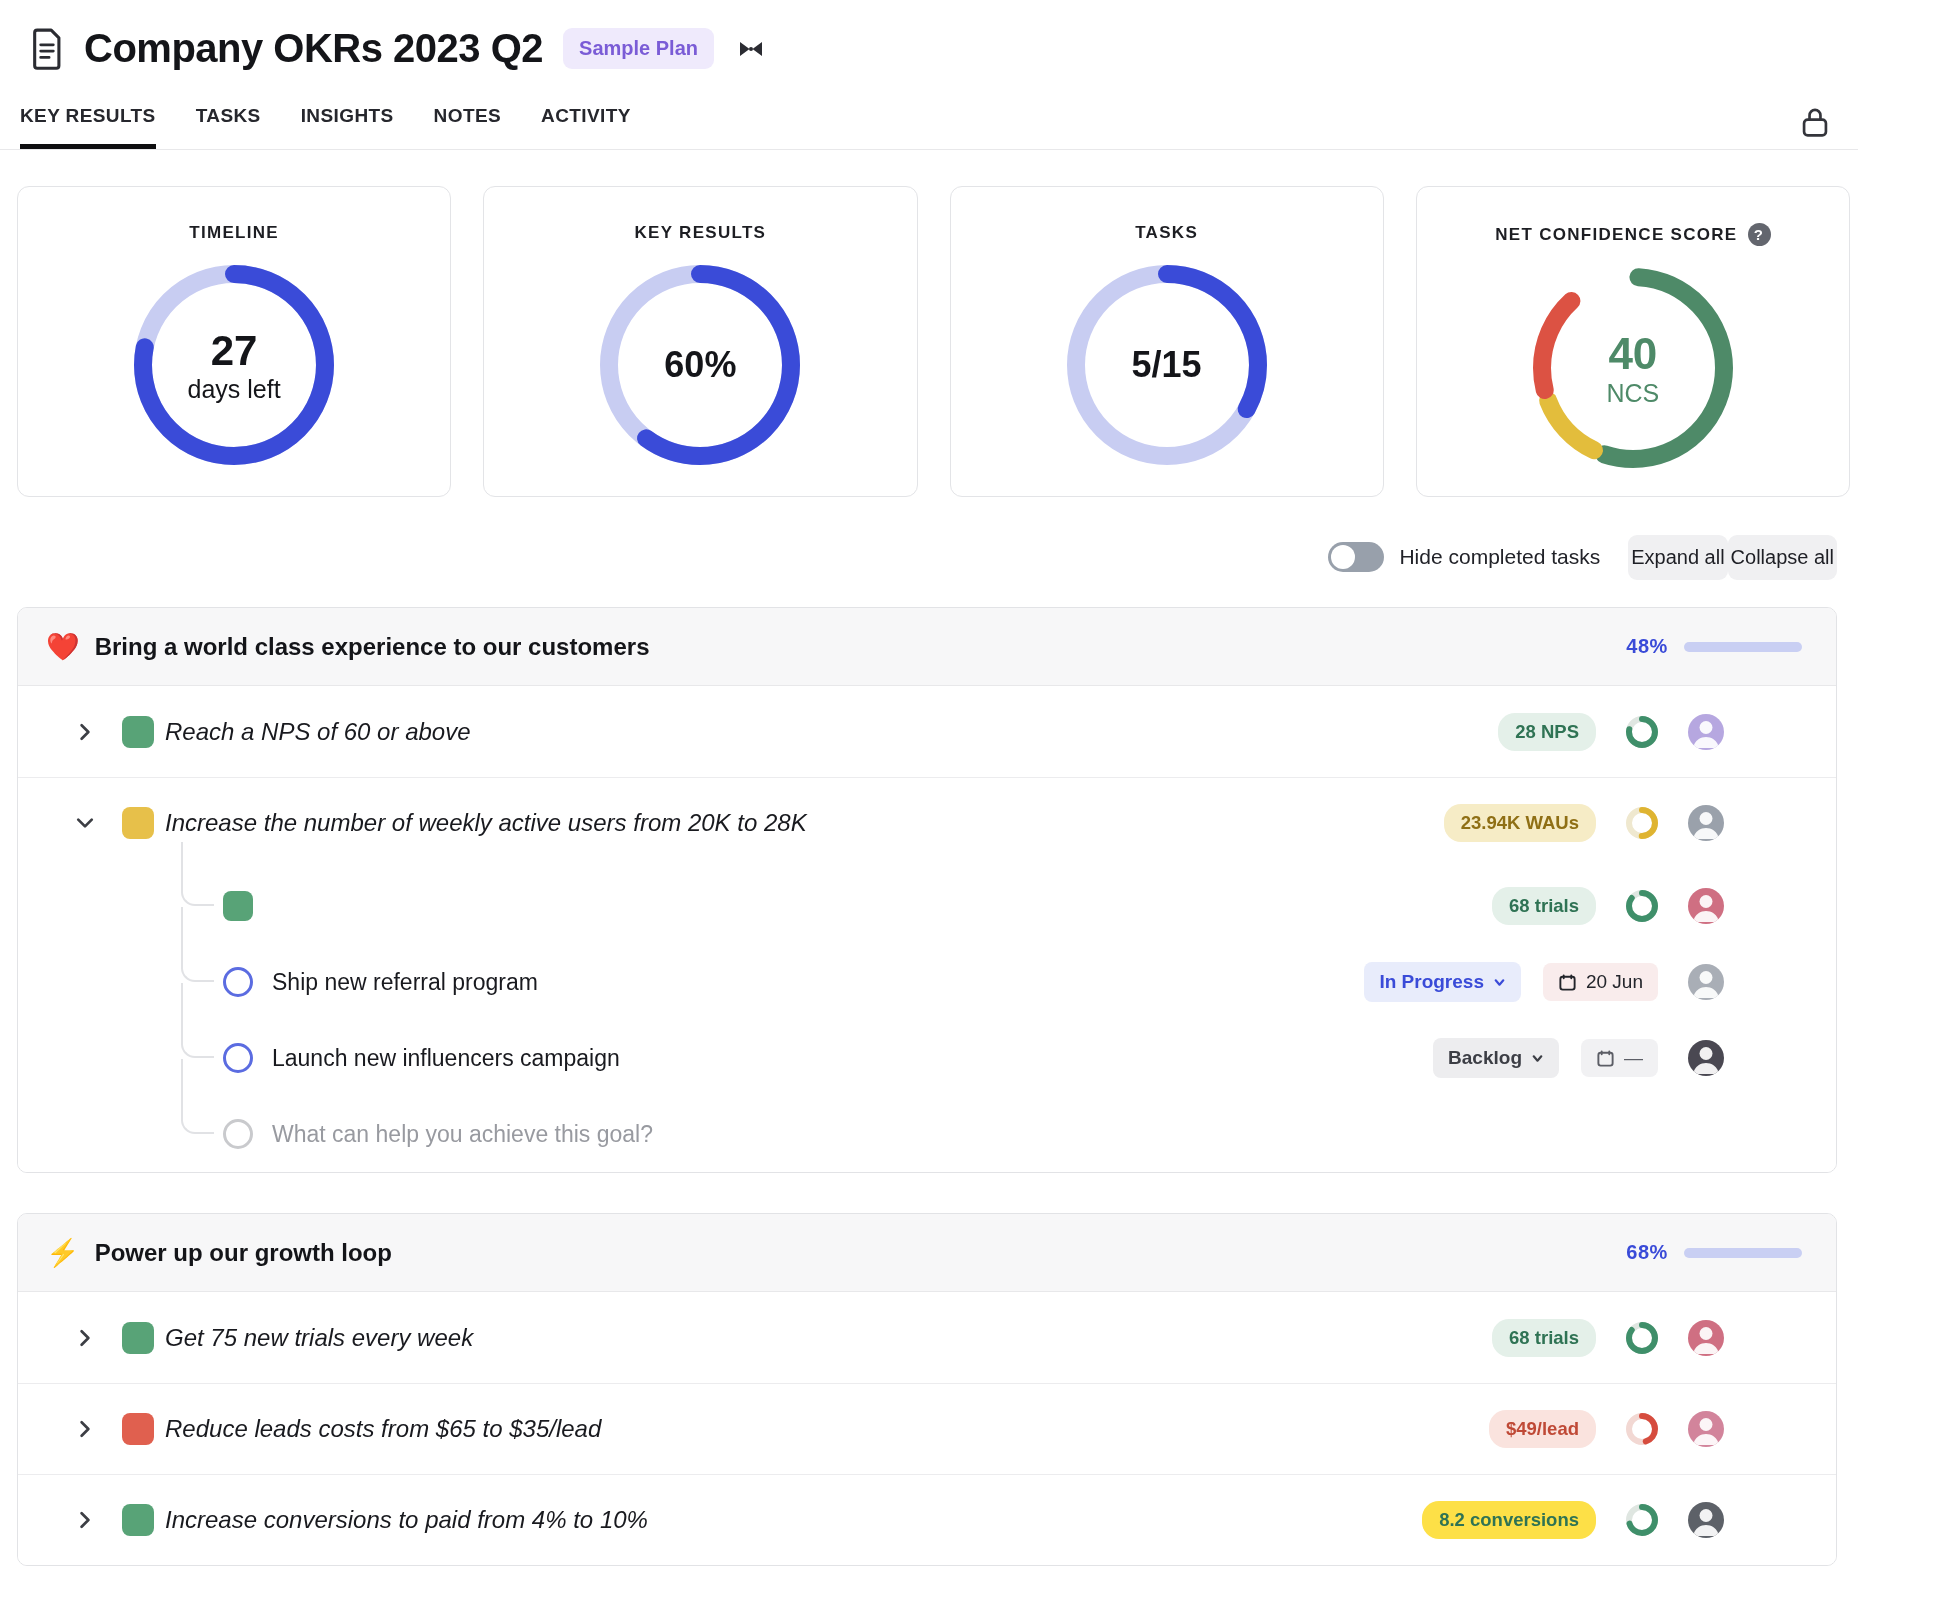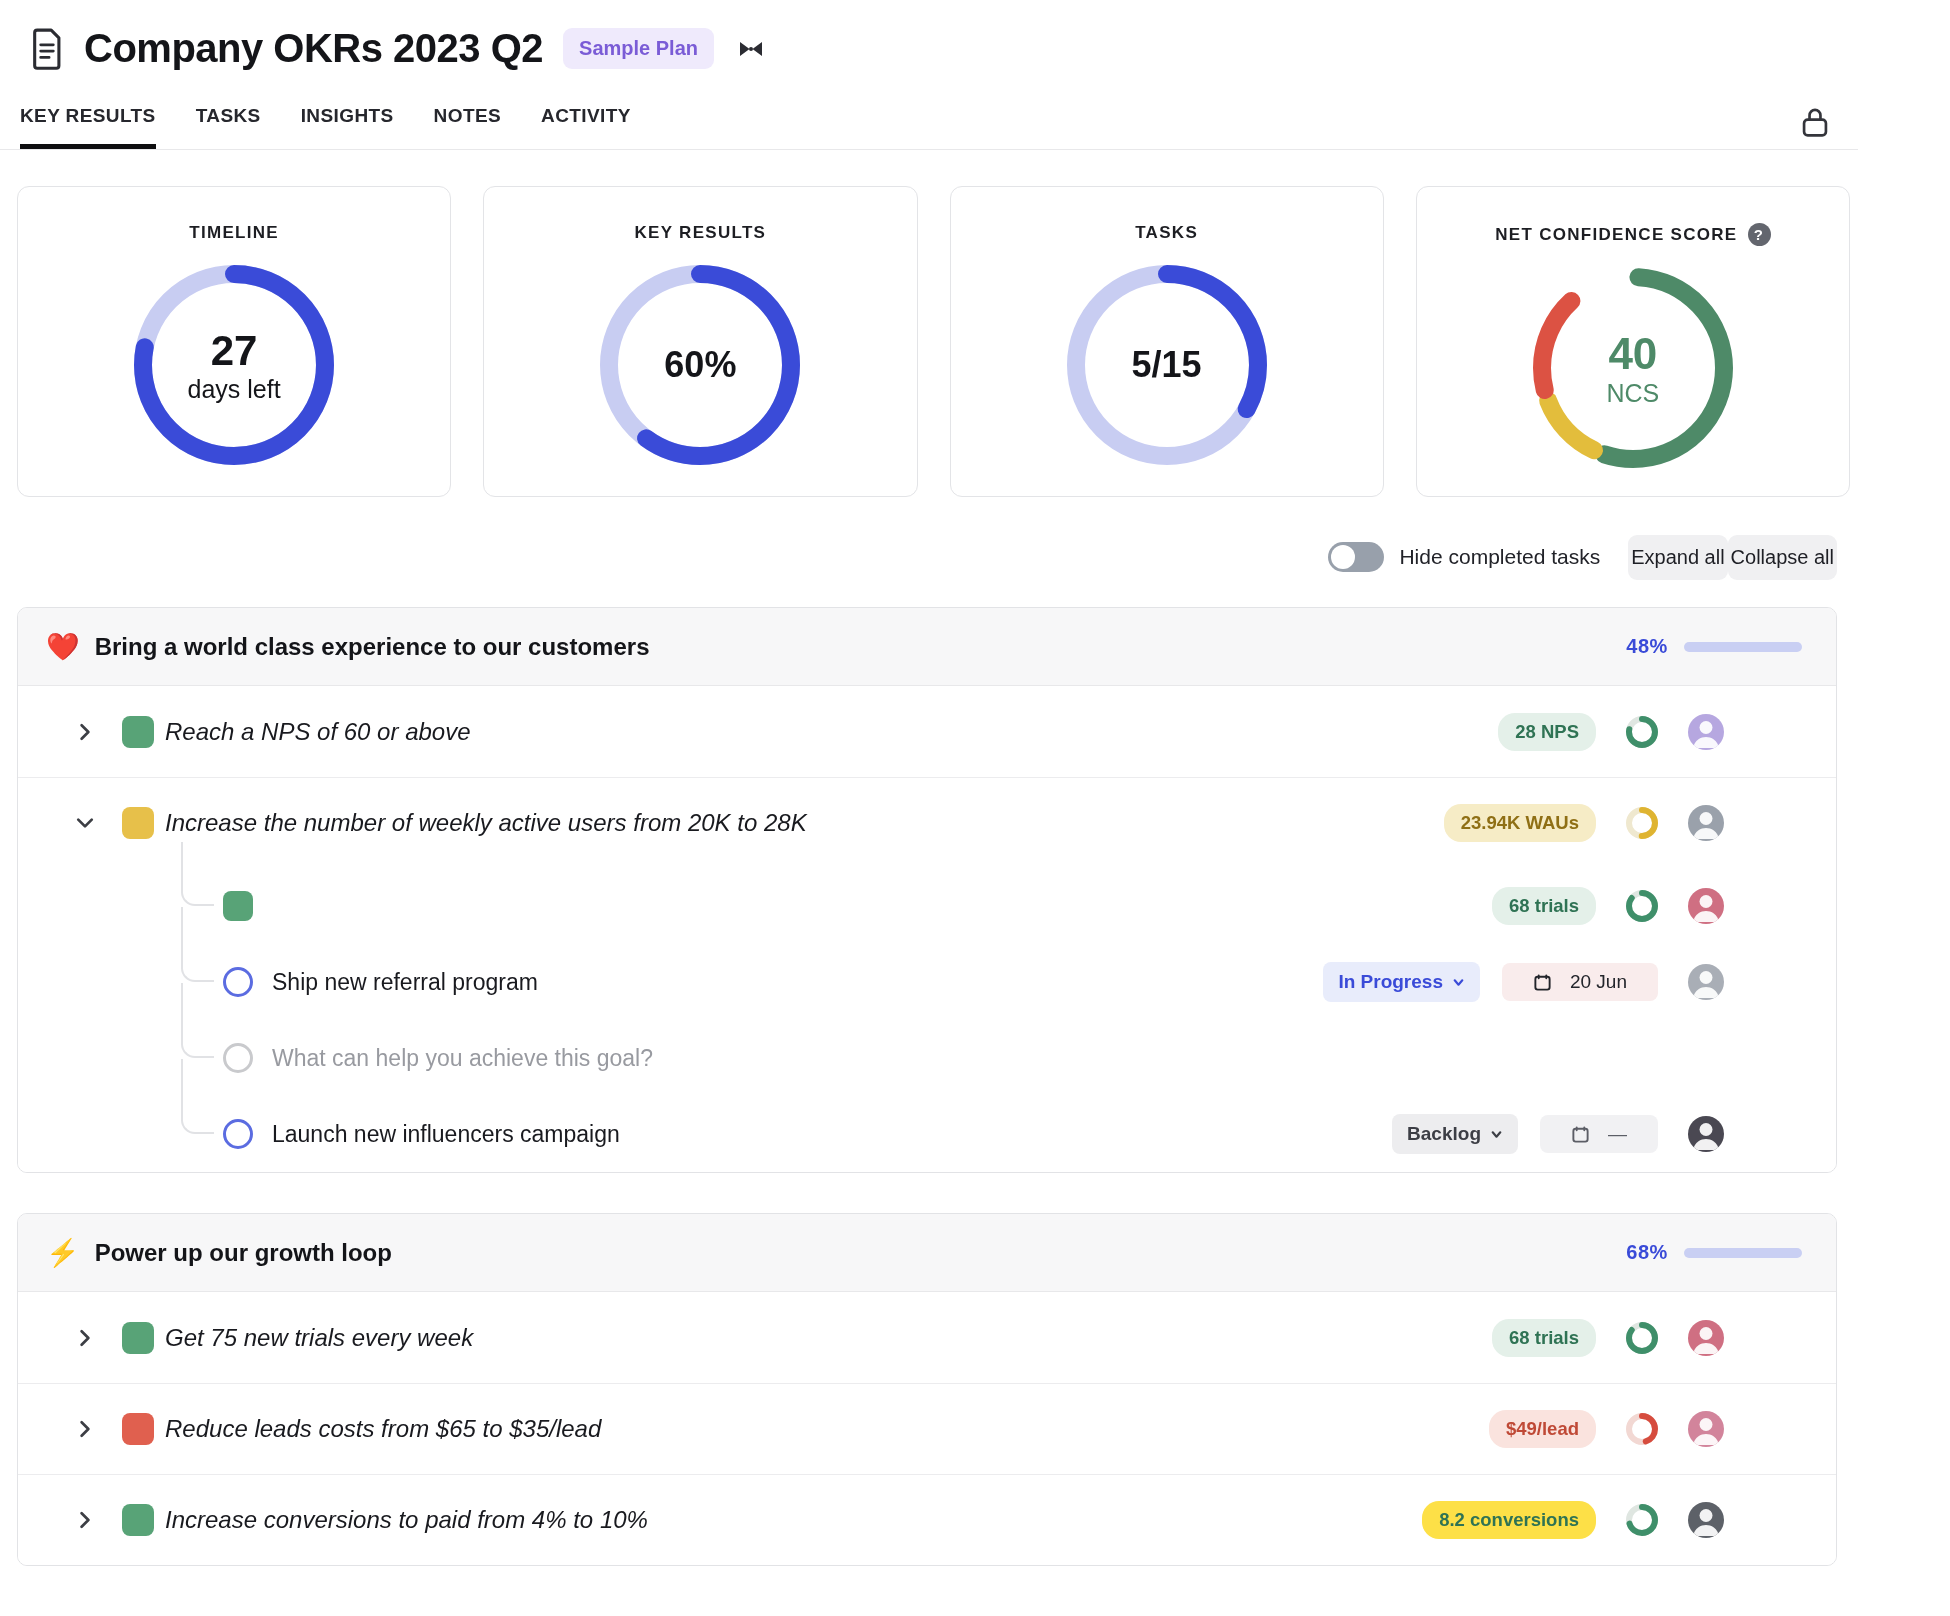--- a/index.html
+++ b/index.html
@@ -61,21 +61,21 @@
   .subrow { height:76px; display:flex; align-items:center; padding-right:112px; position:relative; background:#fff; }
   .elbow { position:absolute; left:163px; top:-37px; width:33px; height:75px; border-left:2px solid #e1e2e5; border-bottom:2px solid #e1e2e5; border-bottom-left-radius:14px; pointer-events:none; }
   .subrow.first .elbow { top:-26px; height:64px; }
   .sbox { width:30px; height:30px; border-radius:8px; margin-left:205px; flex:0 0 auto; cursor:pointer; position:relative; }
   .scircle { width:30px; height:30px; border-radius:50%; border:3px solid #5b6ce1; background:#fff; margin-left:205px; flex:0 0 auto; cursor:pointer; position:relative; }
   .scircle.ghost { border-color:#c9cacd; }
   .stitle { margin-left:19px; font-size:23px; color:#191a1f; white-space:nowrap; }
   .stitle .sprefix { color:#8f9095; }
   .stitle.ghost { color:#989aa0; }
   .status { margin-left:auto; display:flex; align-items:center; gap:9px; font-size:19px; font-weight:600; padding:9px 15px; border-radius:8px; cursor:pointer; white-space:nowrap; }
-  .due { display:flex; align-items:center; gap:18px; font-size:19px; font-weight:500; padding:8px 31px; border-radius:8px; margin-left:22px; cursor:pointer; white-space:nowrap; }
+  .due { display:flex; align-items:center; gap:9px; font-size:19px; font-weight:500; padding:8px 15px; border-radius:8px; margin-left:22px; cursor:pointer; white-space:nowrap; }
 </style>
 </head>
 <body>
 
 <div class="page">
 
   <div class="title-row">
     <span class="doc-icon">
       <svg width="34" height="42" viewBox="0 0 24 30">
           <path d="M5 1.5h10l5.5 5.5v20a1.8 1.8 0 0 1-1.8 1.8H5A1.8 1.8 0 0 1 3.2 27V3.3A1.8 1.8 0 0 1 5 1.5z" fill="none" stroke="#2b2c32" stroke-width="2.2" stroke-linejoin="round"></path>
@@ -267,26 +267,20 @@
       <span class="avatar" style="background: rgb(169, 174, 182);">
         <svg viewBox="0 0 36 36" width="36" height="36">
             <circle cx="18" cy="13.5" r="6.5" fill="#ffffff" opacity="0.92"></circle>
             <path d="M5 34c1.5-8 8-11 13-11s11.5 3 13 11z" fill="#ffffff" opacity="0.92"></path>
           </svg>
       </span>
     </div>
 
     <div class="subrow">
       <span class="elbow"></span>
-      <span class="scircle ghost"></span>
-      <span class="stitle ghost">What can help you achieve this goal?</span>
-    </div>
-
-    <div class="subrow">
-      <span class="elbow"></span>
       <span class="scircle"></span>
       <span class="stitle">Launch new influencers campaign</span>
       <span class="status" style="background: rgb(237, 237, 239); color: rgb(60, 62, 69);">
         <span>Backlog</span>
         <svg width="13" height="13" viewBox="0 0 12 12">
             <path d="M2.5 4l3.5 4 3.5-4" fill="none" stroke="currentColor" stroke-width="2" stroke-linecap="round" stroke-linejoin="round"></path>
           </svg>
       </span>
       <span class="due" style="background: rgb(241, 241, 243); color: rgb(92, 94, 102);">
         <svg width="19" height="19" viewBox="0 0 20 20">
@@ -294,20 +288,26 @@
             <path d="M6 2.5v3M14 2.5v3" stroke="currentColor" stroke-width="2" stroke-linecap="round"></path>
           </svg>
         <span>—</span>
       </span>
       <span class="avatar" style="background: rgb(74, 72, 82);">
         <svg viewBox="0 0 36 36" width="36" height="36">
             <circle cx="18" cy="13.5" r="6.5" fill="#ffffff" opacity="0.92"></circle>
             <path d="M5 34c1.5-8 8-11 13-11s11.5 3 13 11z" fill="#ffffff" opacity="0.92"></path>
           </svg>
       </span>
+    </div>
+
+    <div class="subrow">
+      <span class="elbow"></span>
+      <span class="scircle ghost"></span>
+      <span class="stitle ghost">What can help you achieve this goal?</span>
     </div>
   </section>
 
   <section class="objective">
     <div class="obj-header">
       <span class="obj-emoji" style="color: rgb(242, 163, 60);">⚡</span>
       <span class="obj-title">Power up our growth loop</span>
       <span class="obj-right">
         <span class="obj-pct">68%</span>
         <span class="obj-bar" style="background: rgb(201, 207, 243);">

